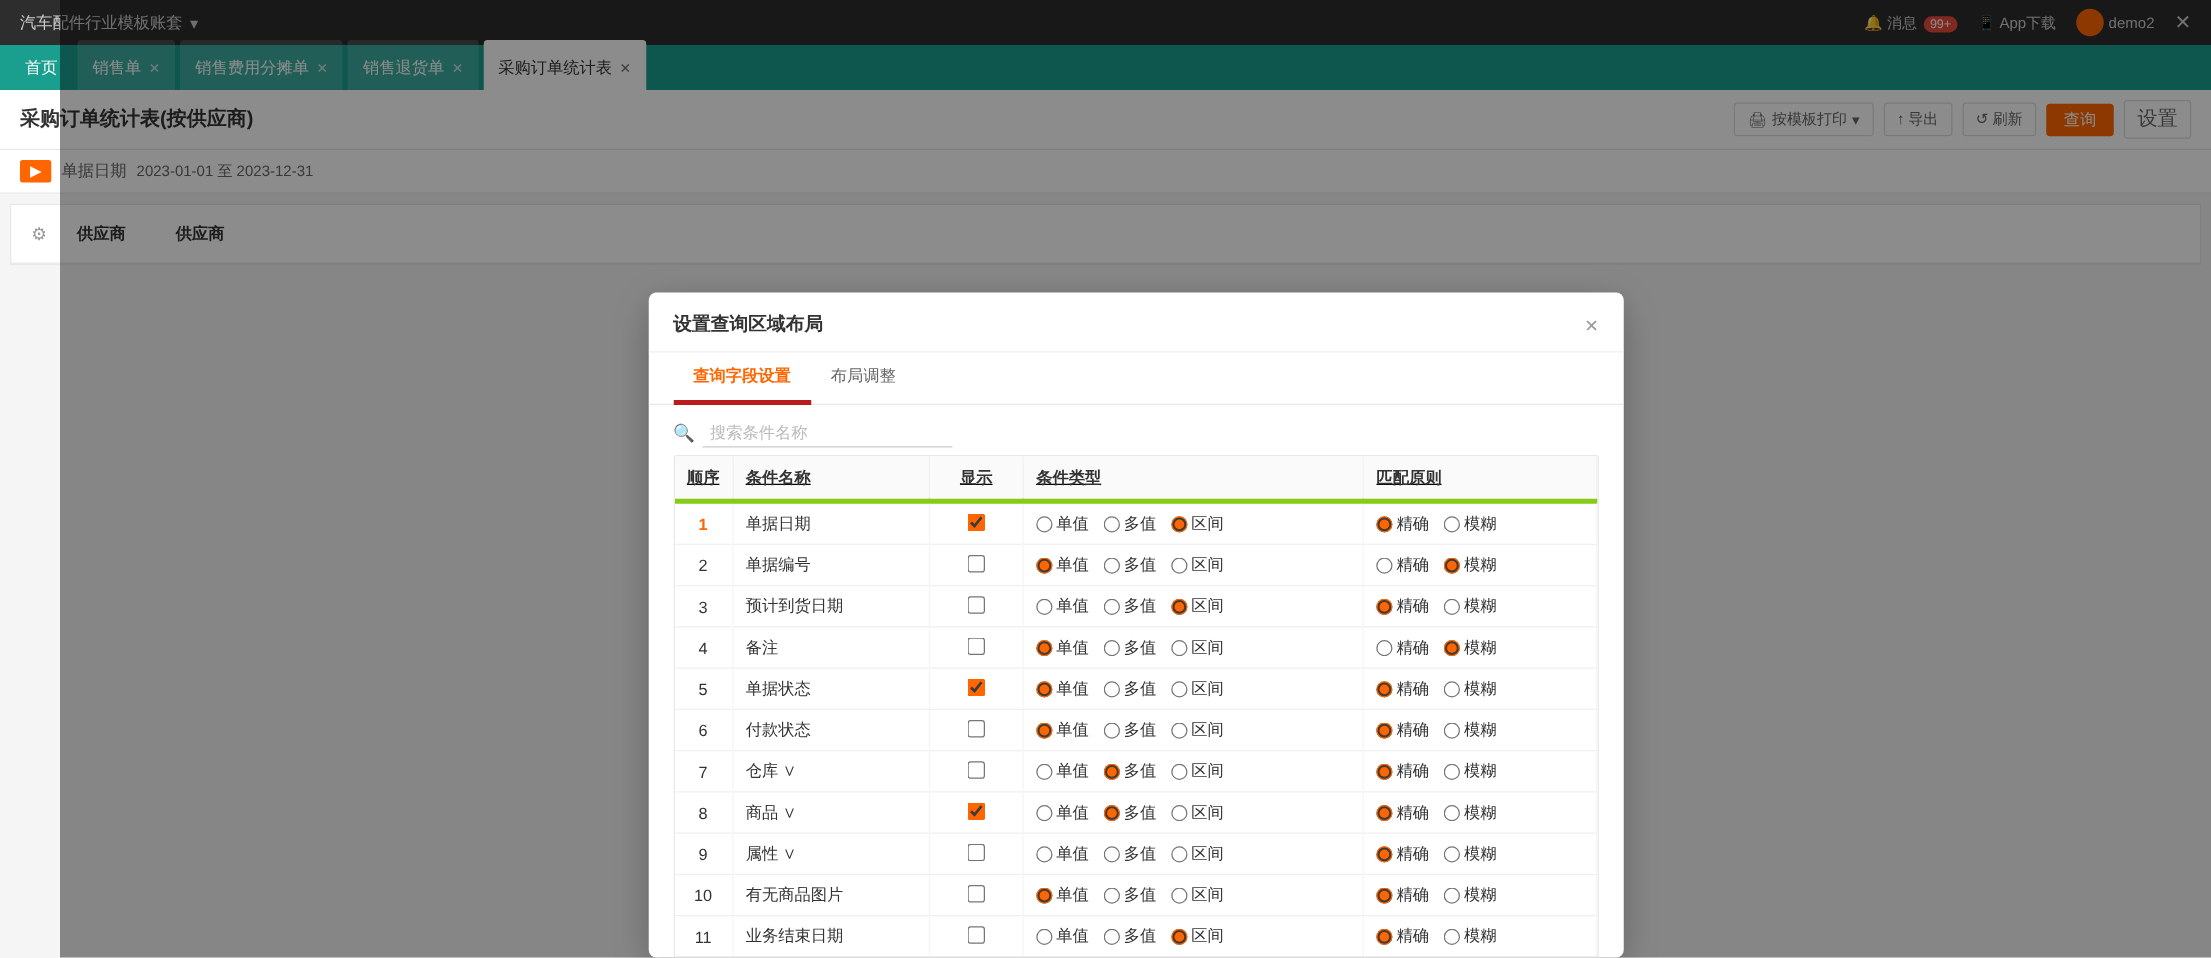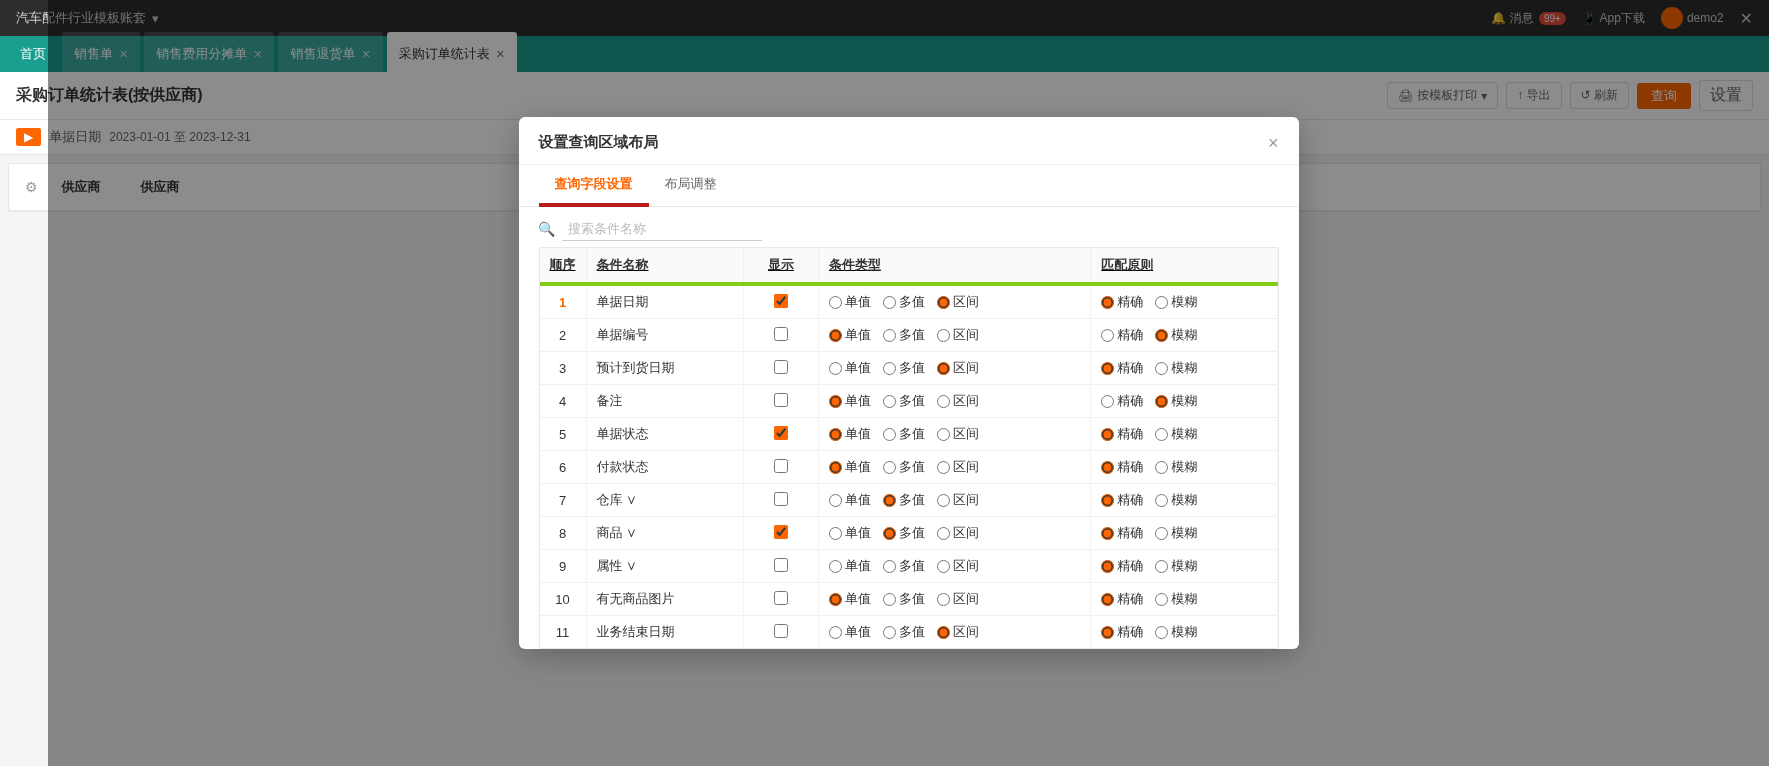--- a/index.html
+++ b/index.html
@@ -57,21 +57,21 @@
       background: #fff;
       padding: 8px 16px;
       display: flex;
       align-items: center;
       justify-content: space-between;
       border-bottom: 1px solid #e8e8e8;
     }
     .page-title { font-size: 16px; font-weight: bold; color: #333; }
     .page-actions { display: flex; align-items: center; gap: 8px; }
     .btn-print { background: #fff; border: 1px solid #ddd; padding: 4px 10px; border-radius: 3px; cursor: pointer; font-size: 12px; color: #666; display: flex; align-items: center; gap: 4px; }
-    .btn-export { background: #fff; border: 1px solid #ddd; padding: 4px 10px; border-radius: 3px; cursor: pointer; font-size: 12px; color: #666; }
+    .btn-export { background: #fff; border: 1px solid #ddd; padding: 4px 10px; border-radius: 3px; cursor: pointer; font-size: 12px; color: #666; font-family: Liberation Serif, serif; }
     .btn-refresh { background: #fff; border: 1px solid #ddd; padding: 4px 10px; border-radius: 3px; cursor: pointer; font-size: 12px; color: #666; }
     .btn-query { background: #f60; color: #fff; border: none; padding: 4px 14px; border-radius: 3px; cursor: pointer; font-size: 13px; }
     .btn-settings { background: #fff; border: 1px solid #ddd; padding: 4px 10px; border-radius: 3px; cursor: pointer; font-size: 16px; color: #666; }
 
     
     .filter-bar {
       background: #fff;
       padding: 8px 16px;
       display: flex;
       align-items: center;
@@ -101,21 +101,21 @@
     .settings-icon { color: #999; cursor: pointer; font-size: 14px; }
     .col-header { color: #333; font-weight: bold; font-size: 13px; padding: 6px 16px; }
 
     
     .overlay {
       position: fixed;
       top: 0; left: 0; right: 0; bottom: 0;
       background: rgba(0,0,0,0.45);
       z-index: 100;
       display: flex;
-      align-items: center;
+      align-items: flex-end;
       justify-content: center;
       margin-left: 48px;
     }
 
     
     .modal {
       background: #fff;
       border-radius: 6px;
       width: 780px;
       max-height: 650px;

